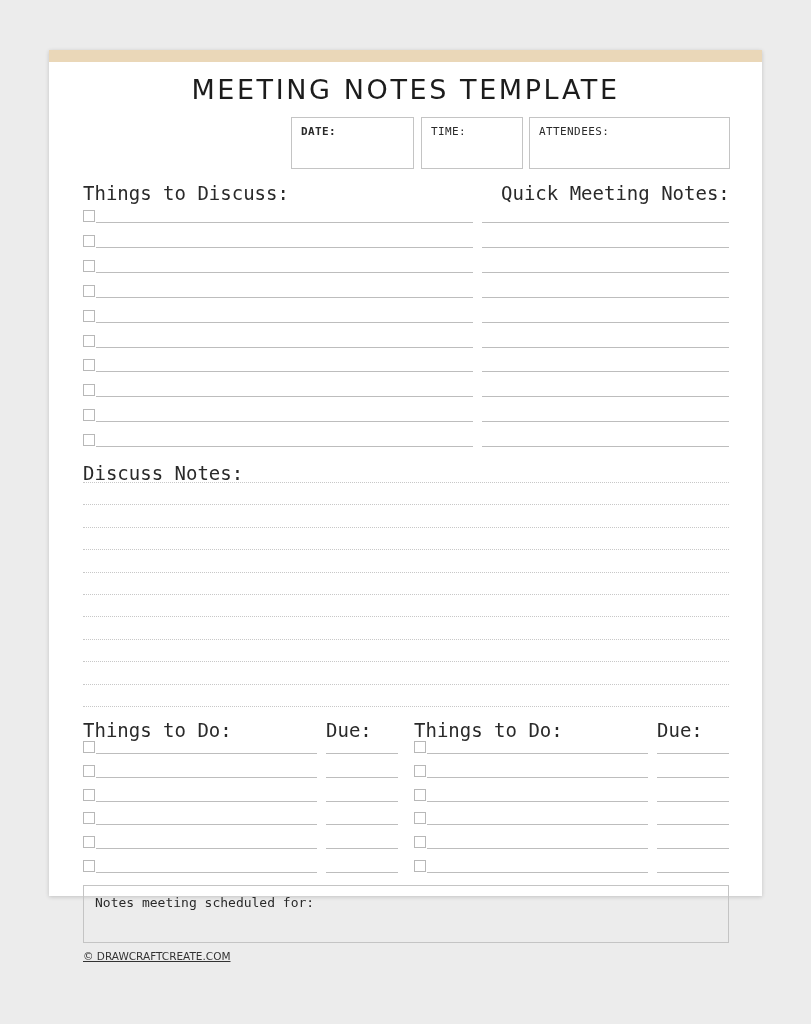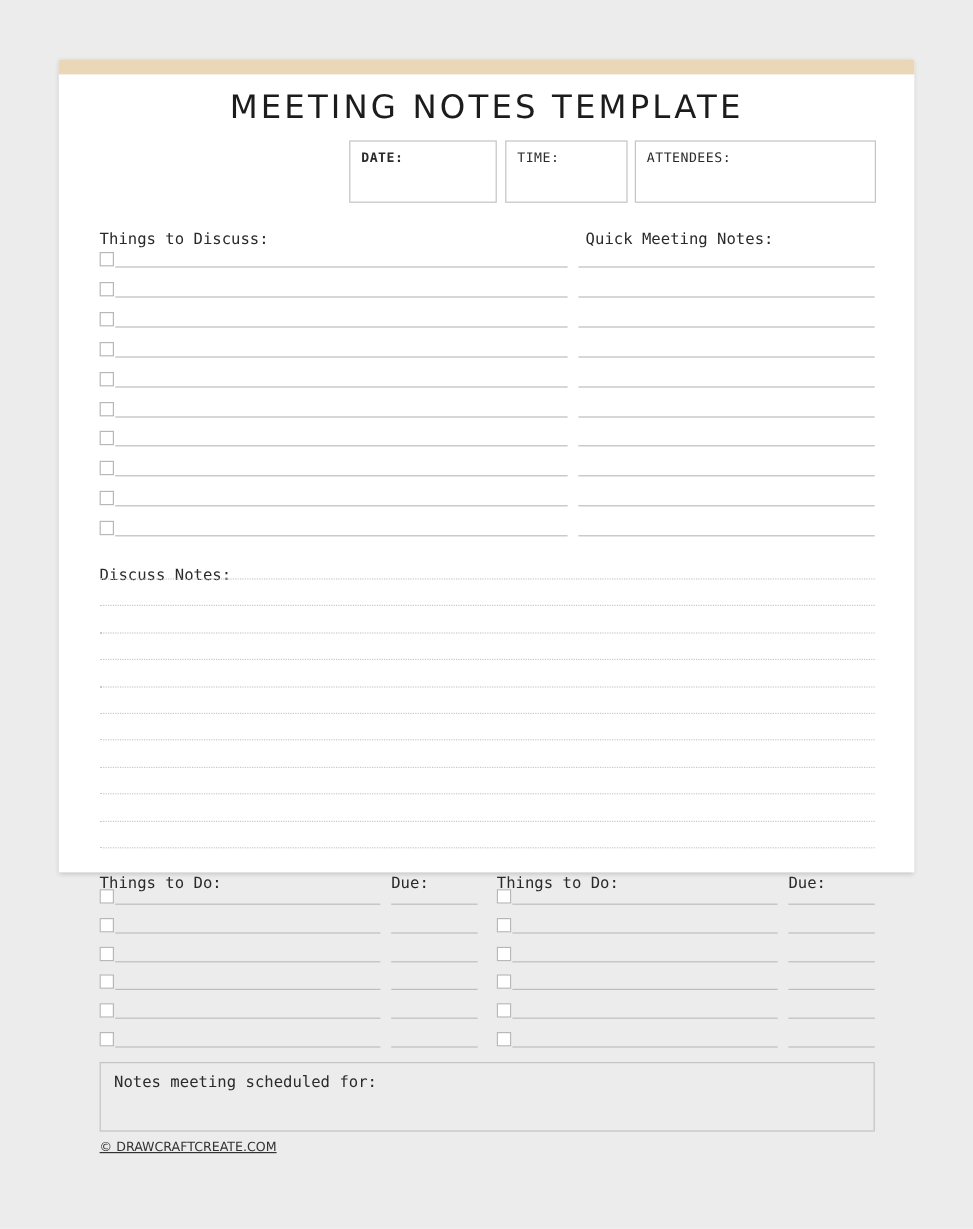--- a/index.html
+++ b/index.html
@@ -1,35 +1,35 @@
 <!DOCTYPE html>
 <html><head>
 <meta charset="utf-8">
 <style>
   html, body { margin:0; padding:0; }
   body {
     width:811px; height:1024px; background:#ececec; position:relative; overflow:hidden;
     font-family:"Liberation Sans", sans-serif;
   }
   .page {
-    position:absolute; left:49px; top:50px; width:713px; height:677px;
+    position:absolute; left:49px; top:50px; width:713px; height:846px;
     background:#ffffff; box-shadow:0 1px 4px rgba(0,0,0,0.18);
   }
   .topbar { position:absolute; left:0; top:0; width:100%; height:12px; background:#ead7b8; }
   .title {
     position:absolute; left:0; top:24px; width:100%; text-align:center;
     font-family:"DejaVu Sans", sans-serif; font-size:27px; letter-spacing:2.6px;
     color:#1c1c1c; font-weight:normal;
   }
   .mono { font-family:"DejaVu Sans Mono", monospace; color:#2a2a2a; }
   .hbox {
     position:absolute; top:67px; height:52px; border:1.5px solid #c4c4c4; box-sizing:border-box;
   }
   .hbox .lbl { position:absolute; left:9px; top:7px; font-size:11px; letter-spacing:0.4px; }
-  .seclbl { position:absolute; font-size:13px;margin-top:10px; }
+  .seclbl { position:absolute; font-size:19px; }
   .cb {
     position:absolute; width:12px; height:12px; border:1.2px solid #b8b8b8; box-sizing:border-box; background:#fff;
   }
   .line { position:absolute; height:0; border-top:1.5px solid #bdbdbd; }
   .dotline { position:absolute; left:34px; width:646px; height:0; border-top:1.5px dotted #c8c8c8; }
   .nextbox {
     position:absolute; left:34px; top:835px; width:646px; height:58px; border:1.5px solid #c4c4c4; box-sizing:border-box;
   }
   .nextbox .lbl { position:absolute; left:11px; top:9px; font-size:13px; }
   .copy {
@@ -47,21 +47,21 @@
     <span class="lbl mono">DATE:</span>
   </div>
   <div class="hbox" style="left:480px;width:201px;">
     <span class="lbl mono">ATTENDEES:</span>
   </div>
   <div class="hbox" style="left:372px;width:102px;">
     <span class="lbl mono">TIME:</span>
   </div>
 
   <div class="seclbl mono" style="left:34px;top:132px;">Things to Discuss:</div>
-  <div class="seclbl mono" style="left:439px;top:132px;">Quick Meeting Notes:</div>
+  <div class="seclbl mono" style="left:452px;top:132px;">Quick Meeting Notes:</div>
 
   <div id="discuss-rows">
       <div class="cb" style="left:34px;top:160px;"></div>
       <div class="line" style="left:47px;width:377px;top:172px;"></div>
       <div class="cb" style="left:34px;top:184.9px;"></div>
       <div class="line" style="left:47px;width:377px;top:196.9px;"></div>
       <div class="cb" style="left:34px;top:209.8px;"></div>
       <div class="line" style="left:47px;width:377px;top:221.8px;"></div>
       <div class="cb" style="left:34px;top:234.7px;"></div>
       <div class="line" style="left:47px;width:377px;top:246.7px;"></div>

